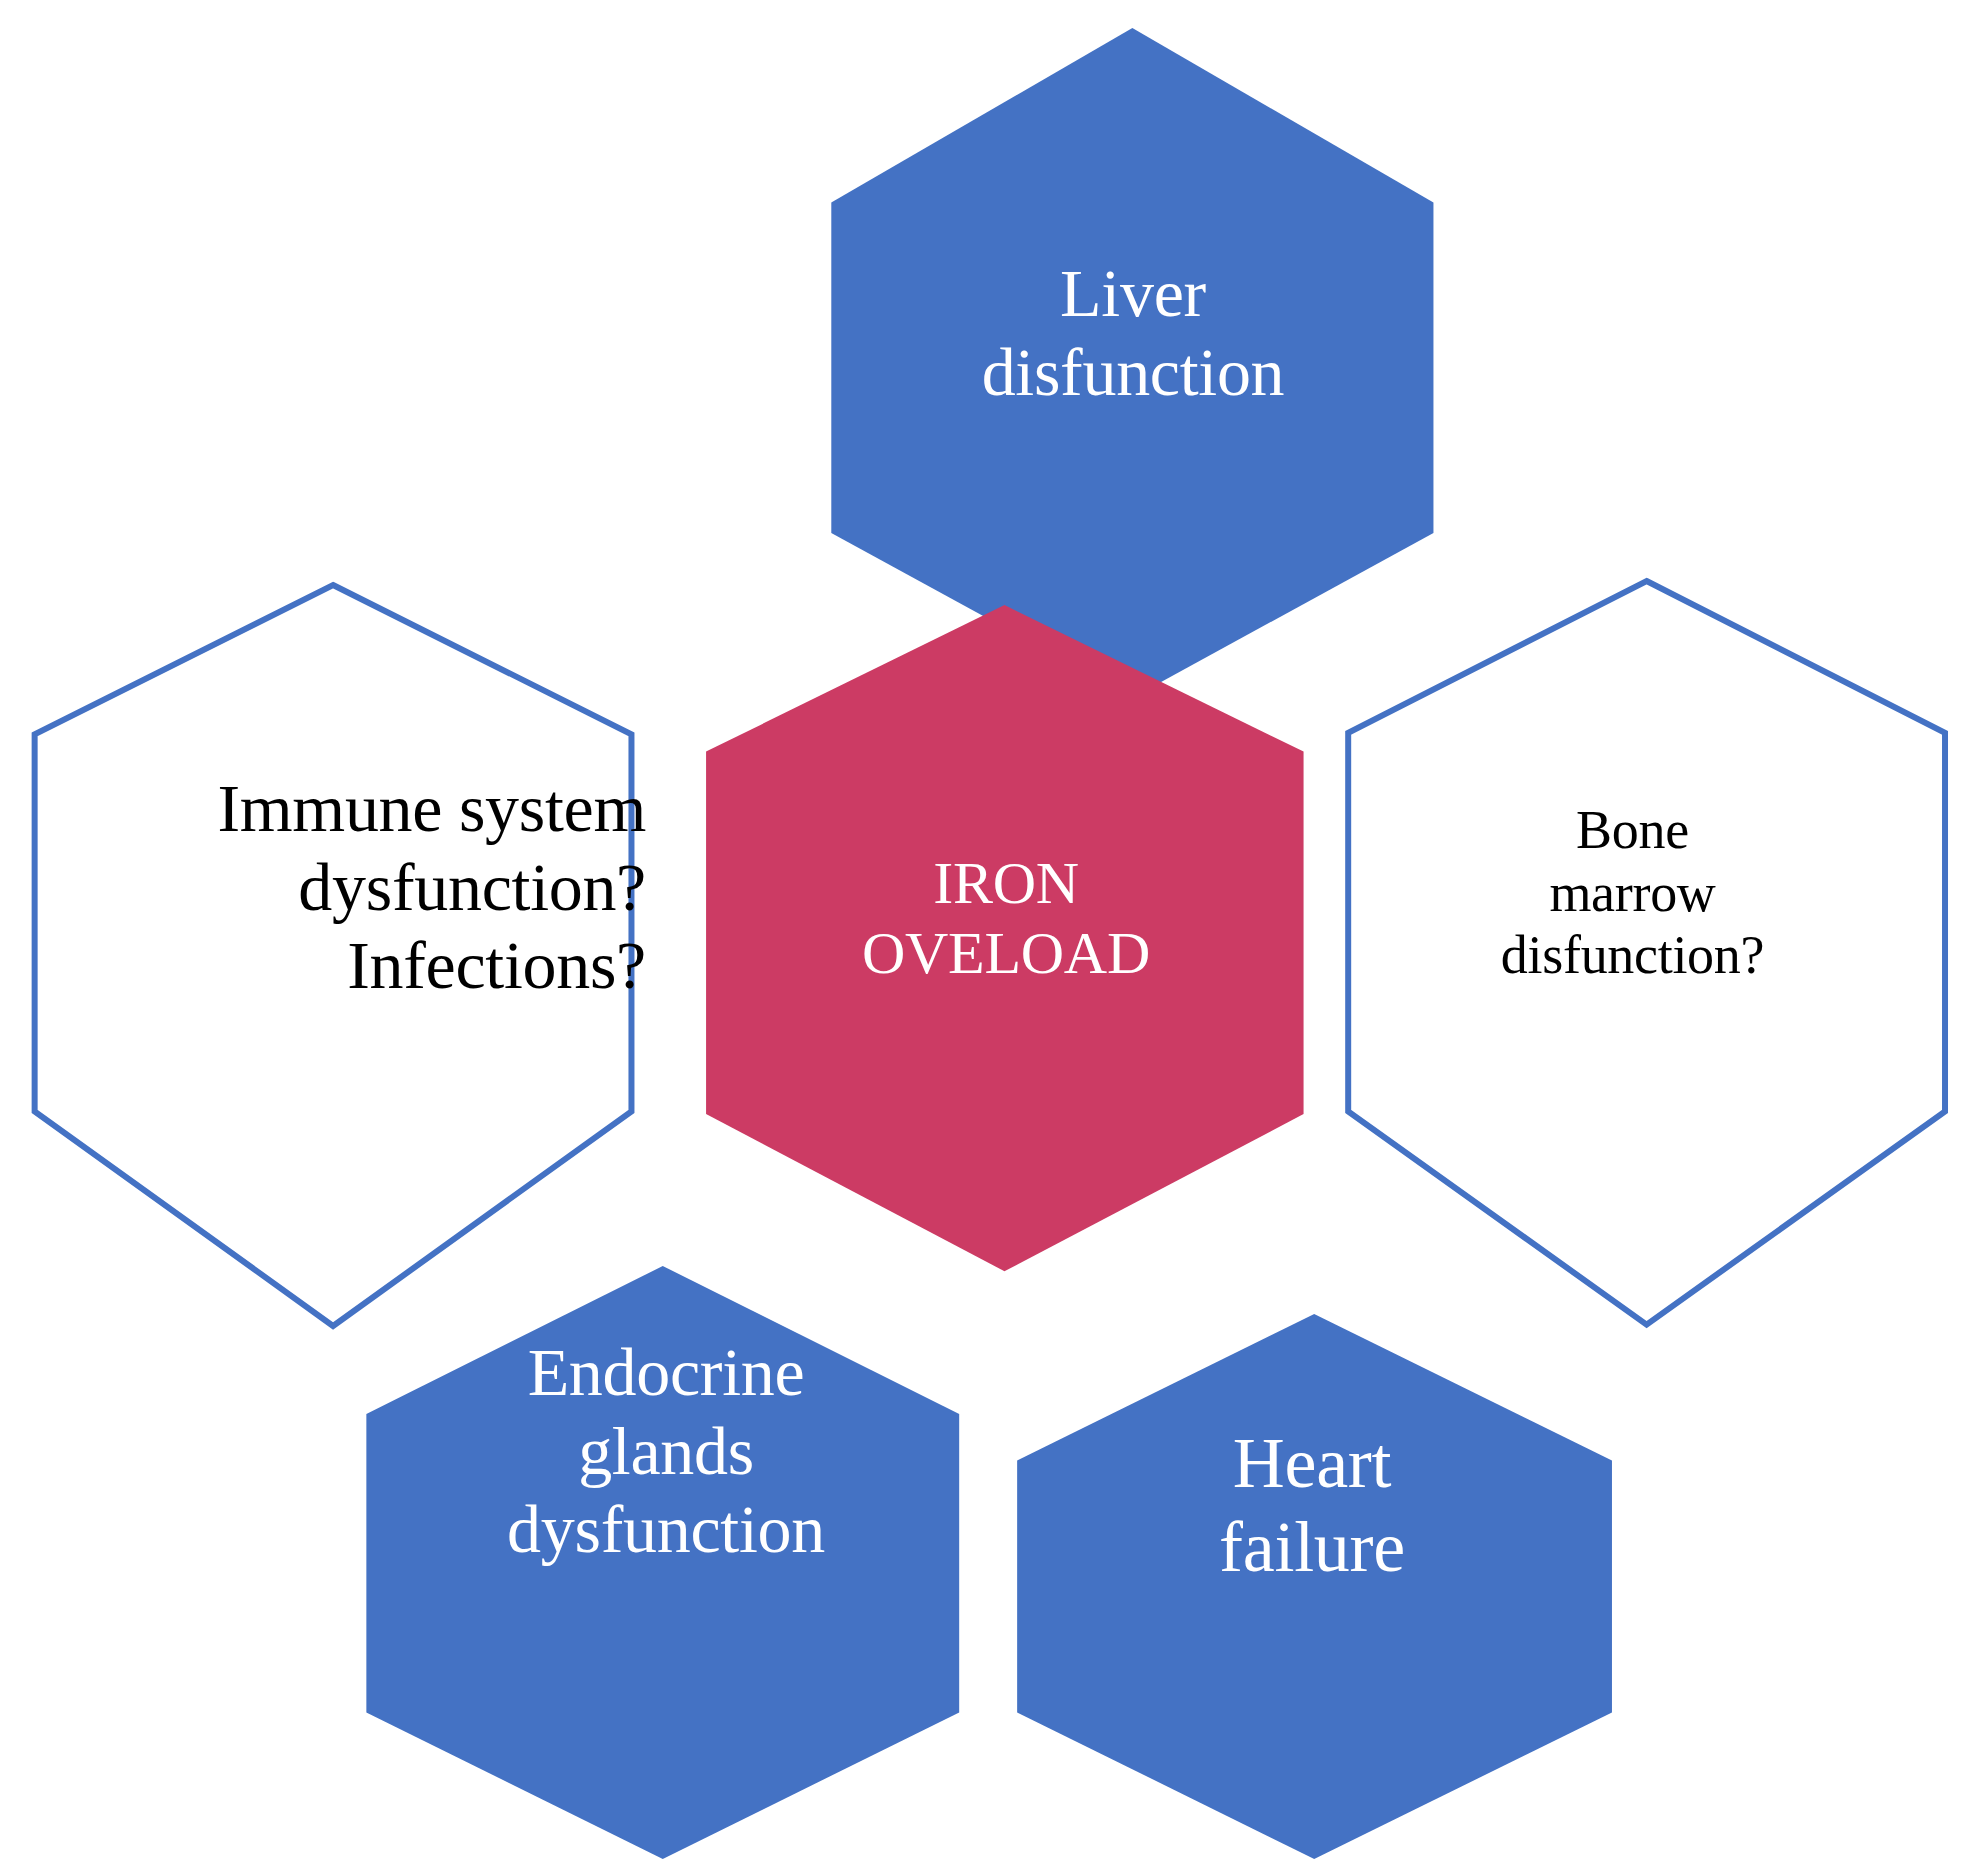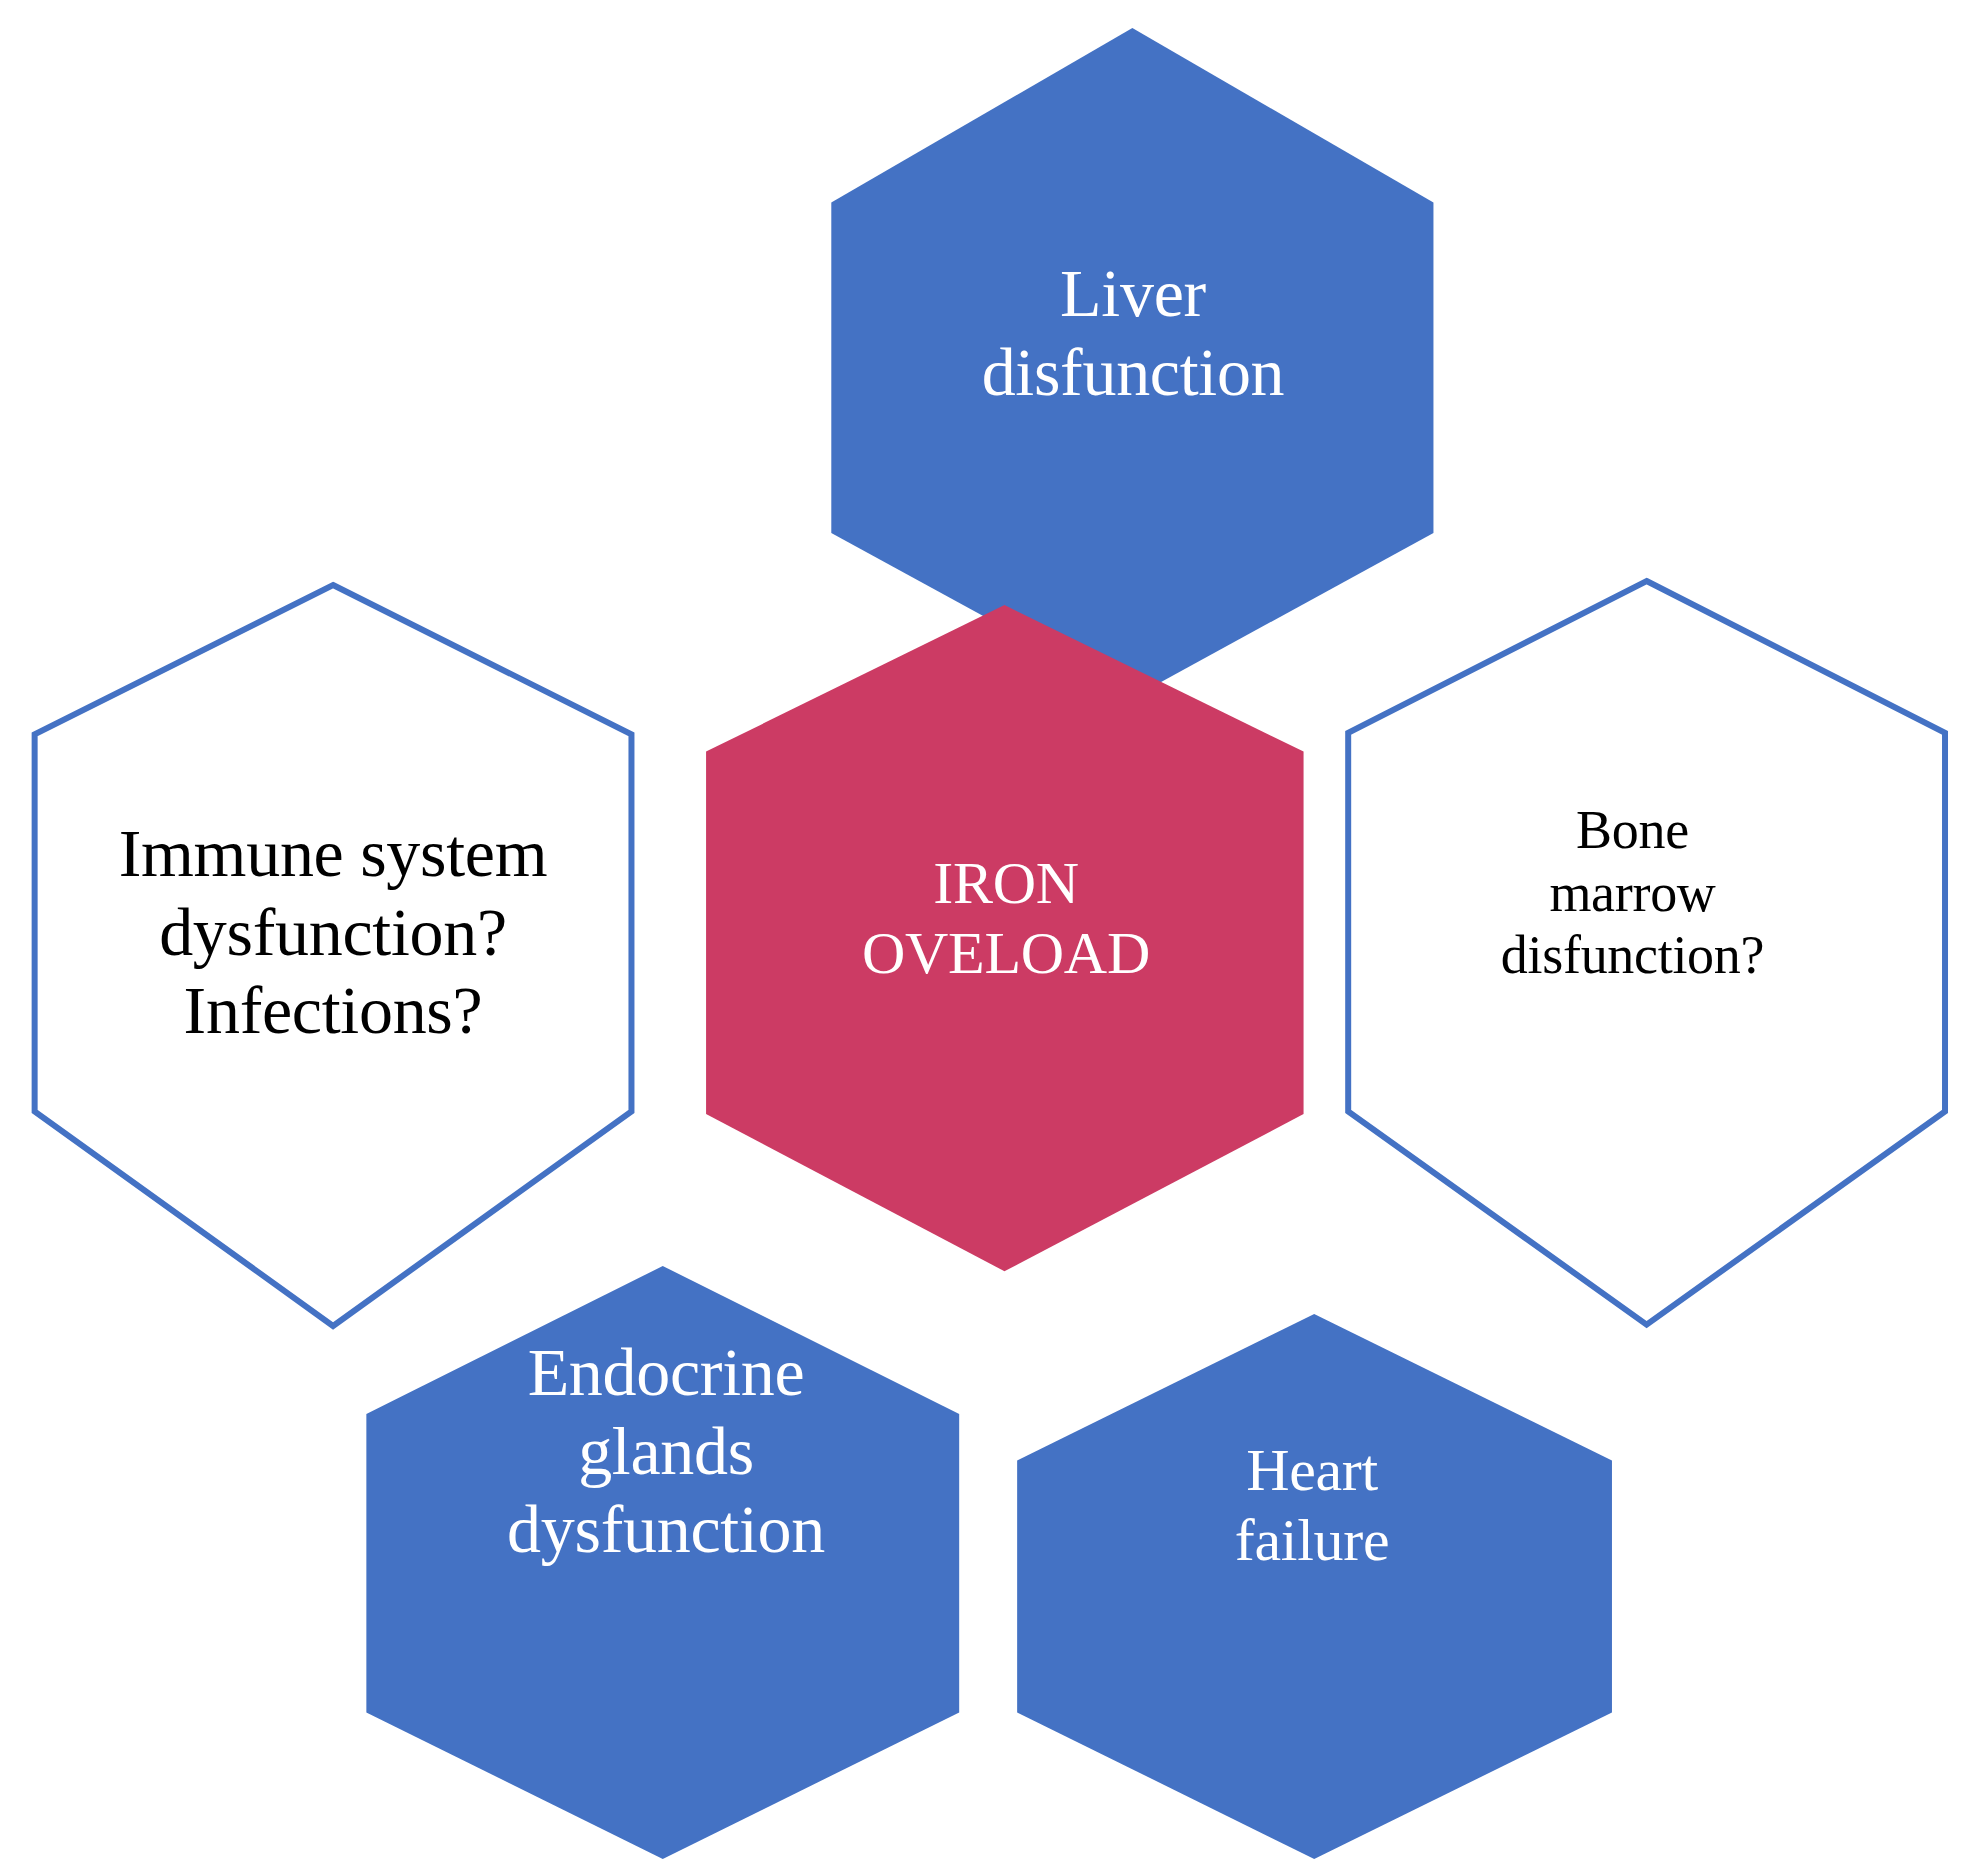--- a/index.html
+++ b/index.html
@@ -54,38 +54,39 @@
   }
   .label-white { color: #ffffff; }
   .label-dark  { color: #000000; }
 
   
   #label-liver {
     left: 913px; top: 233px; width: 440px; height: 200px;
     font-size: 68px;
   }
   #label-immune {
-    left: 20px; top: 792px; width: 626px; height: 280px;
+    left: 20px; top: 747px; width: 626px; height: 280px;
     font-size: 68px;
+    text-align: right;
   }
   #label-center {
     left: 773px; top: 819px; width: 466px; height: 200px;
     font-size: 60px;
   }
   #label-bone {
     left: 1386px; top: 753px; width: 493px; height: 280px;
     font-size: 54px;
   }
   #label-endocrine {
     left: 373px; top: 1311px; width: 586px; height: 280px;
     font-size: 68px;
   }
   #label-heart {
     left: 1079px; top: 1406px; width: 466px; height: 200px;
-    font-size: 60px;
+    font-size: 72px;
   }
 </style>
 </head>
 <body>
 
 <div id="diagram-root">
 
   <svg class="hex-canvas" viewBox="0 0 2950 2808" preserveAspectRatio="none">
 
     <polygon class="hex-shape-filled" fill="#4472C4" points="1700,42 2152,304 2152,800 1700,1047 1248,800 1248,304"></polygon>

